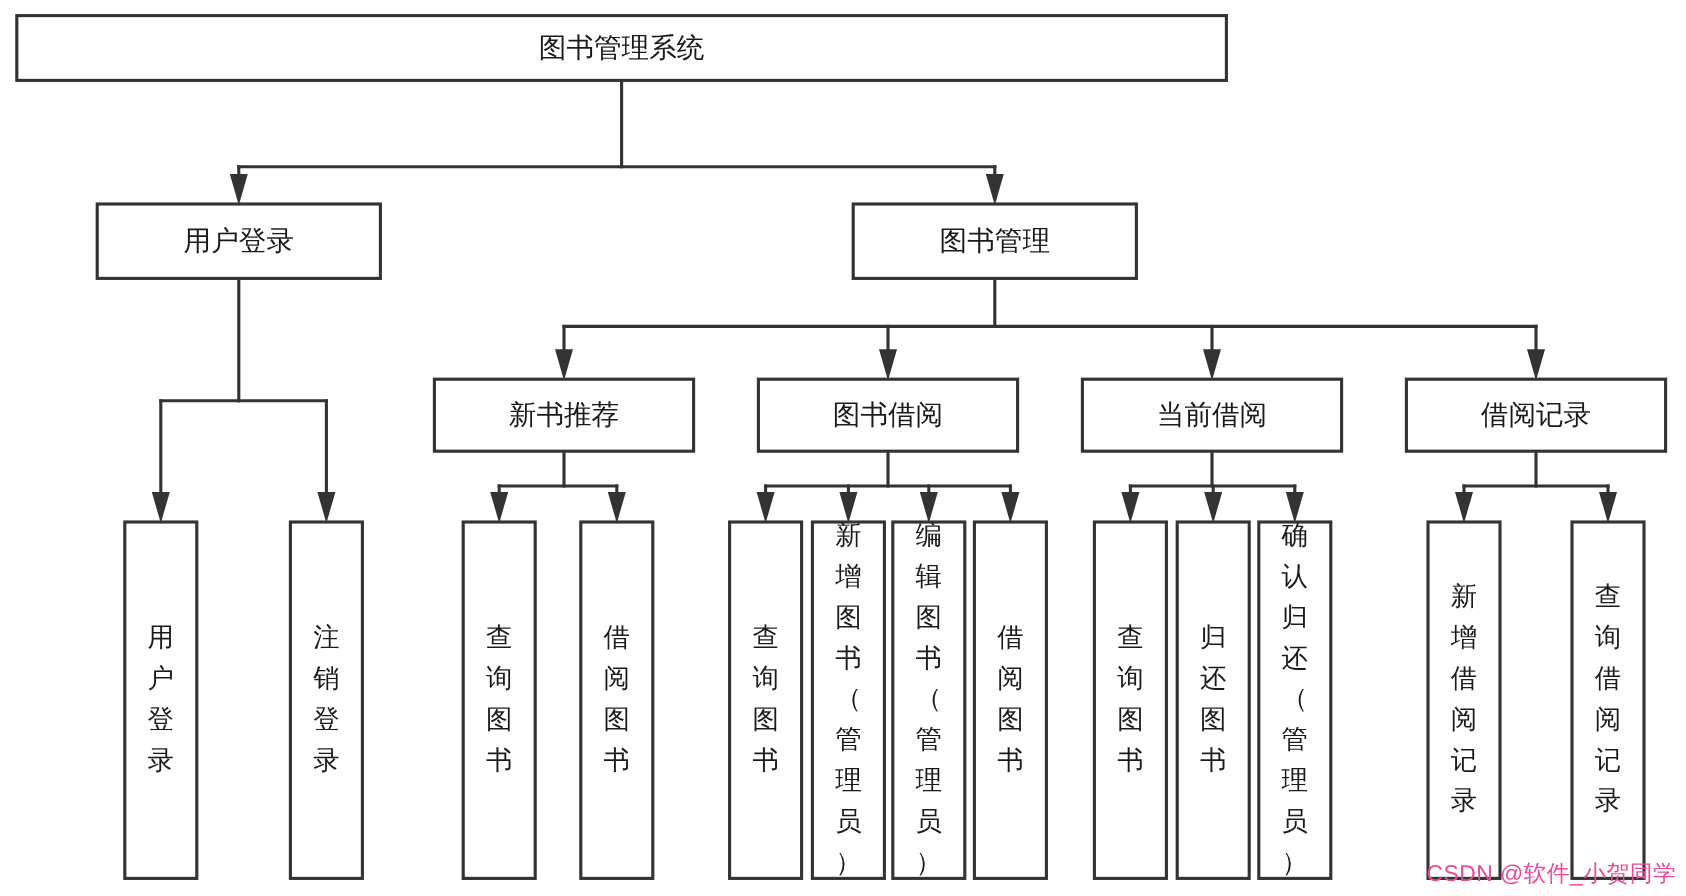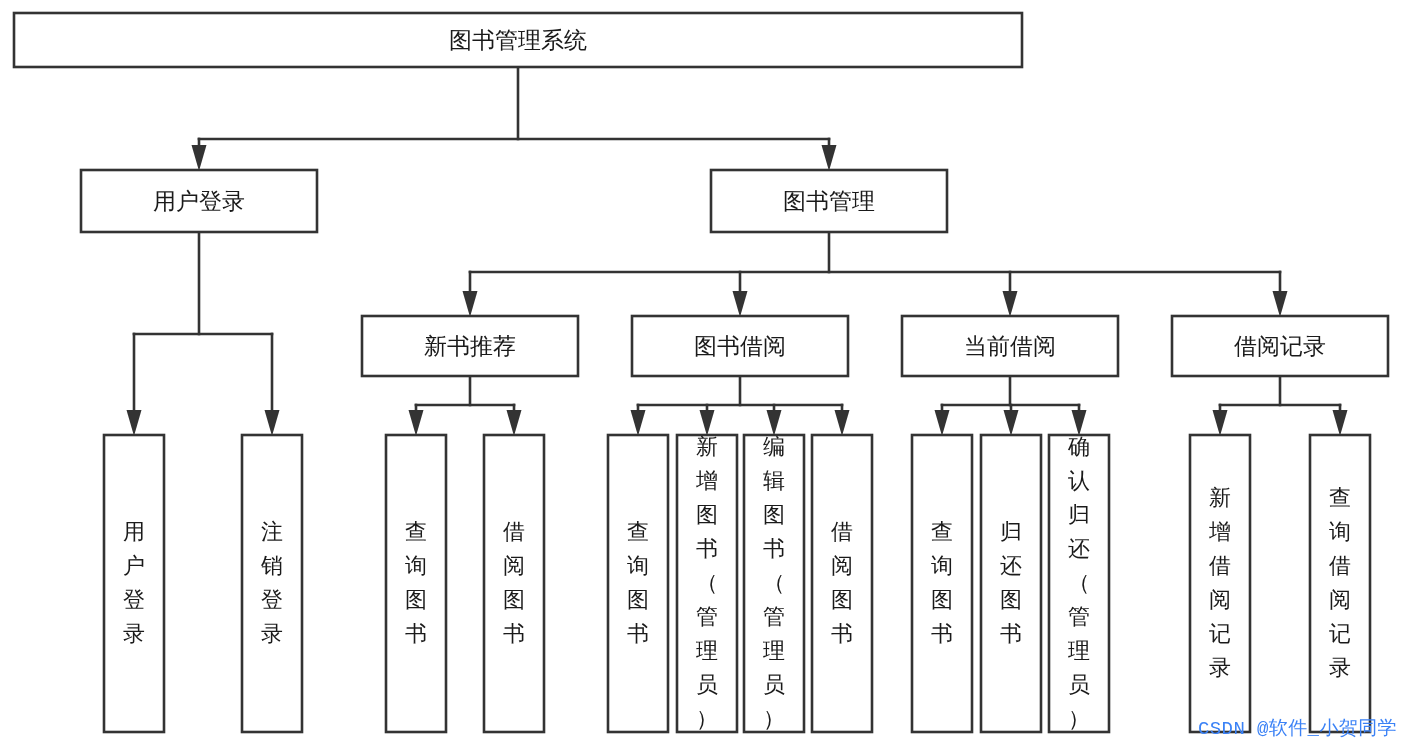--- a/index.html
+++ b/index.html
@@ -48,23 +48,23 @@
     stroke-linecap: square;
   }
   .arrow-head {
     fill: #333333;
     stroke: none;
   }
   .watermark {
     position: absolute;
     right: 8px;
     bottom: 6px;
-    color: #3b82f6;
+    color: #ec4899;
     font-size: 19px;
-    font-family: Liberation Mono, monospace;
+    font-family: Liberation Sans, sans-serif;
     letter-spacing: 0.4px;
     white-space: nowrap;
     user-select: none;
     margin-left: 20px;
   }
 </style>
 </head>
 <body>
 
 <div id="diagram-root">

